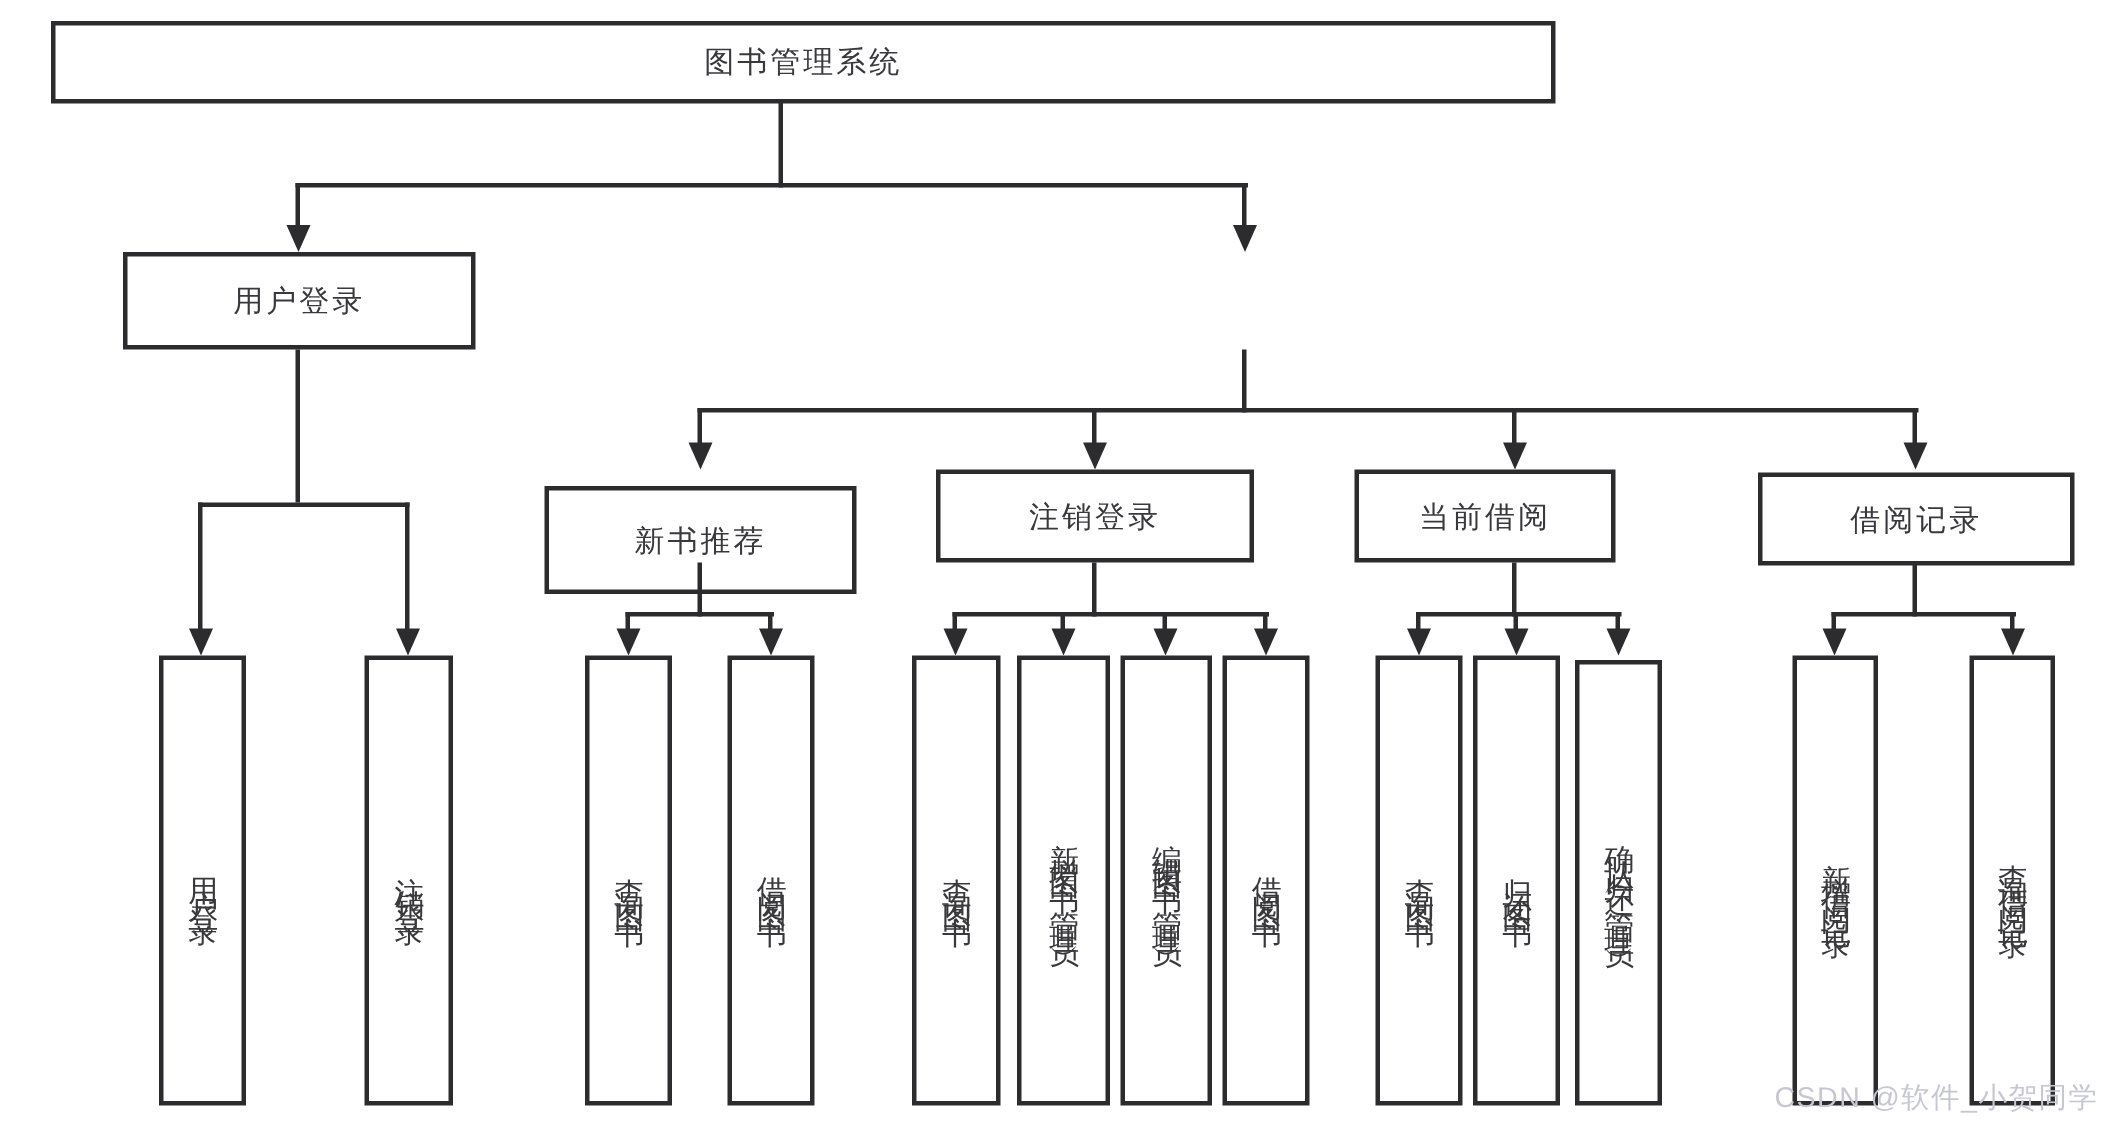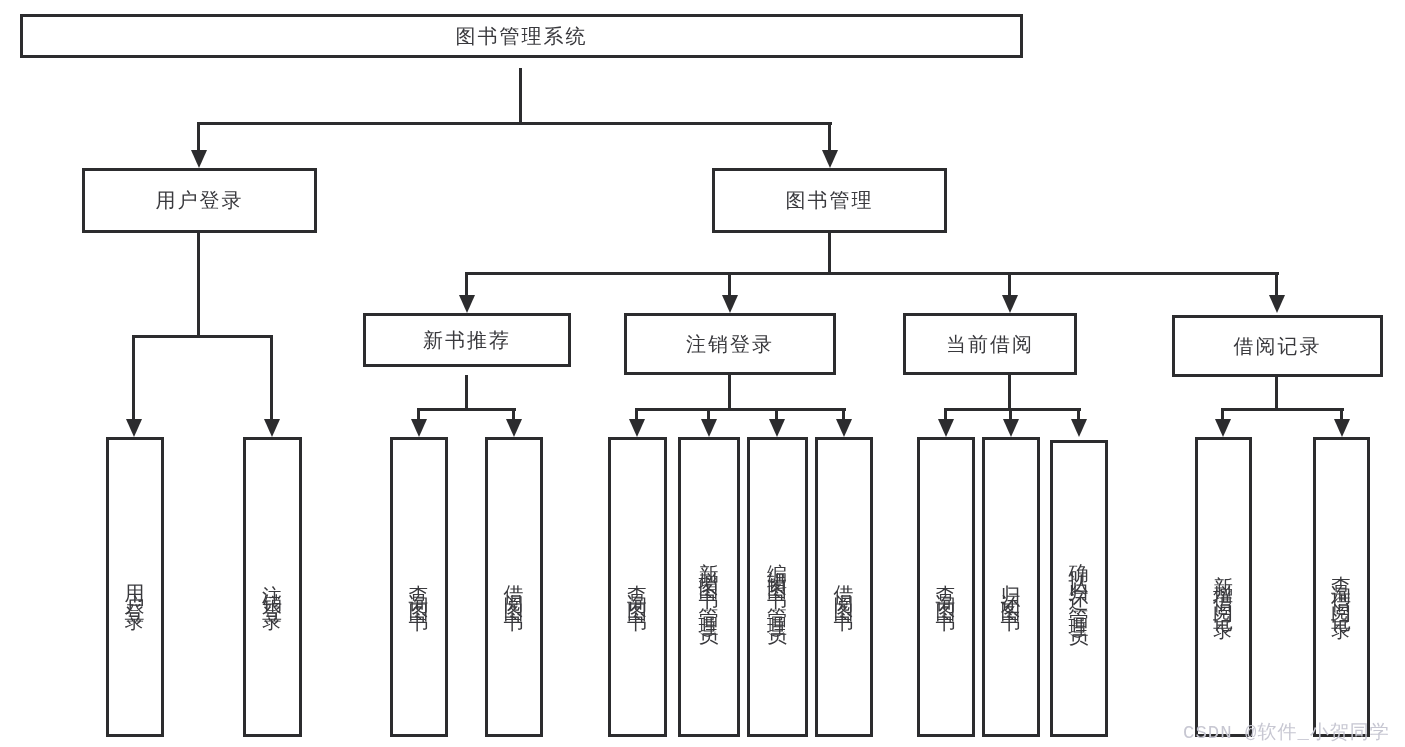--- a/index.html
+++ b/index.html
@@ -53,65 +53,61 @@
   }
   .watermark{
     position:absolute;
     left:1183px;
     top:719px;
     font-size:19px;
     color:#c7c7d2;
     letter-spacing:1px;
     white-space:nowrap;
     z-index:10;
-    font-family:Liberation Mono, monospace;
   }
 </style>
 </head>
 <body>
 
 <div class="stage">
 
-  <div class="box" style="left:20px;top:14px;width:1003px;height:44px">
+  <div class="box" style="left:34px;top:14px;width:1003px;height:55px">
     <span class="lbl">图书管理系统</span>
   </div>
 
   <div class="vline" style="left:519px;top:68px;height:57px"></div>
   <div class="hline" style="left:197px;top:122px;width:635px"></div>
   <div class="vline" style="left:197px;top:122px;height:32px"></div>
   <div class="ahead" style="left:191px;top:150px"></div>
   <div class="vline" style="left:828px;top:122px;height:32px"></div>
   <div class="ahead" style="left:822px;top:150px"></div>
 
   <div class="box" style="left:82px;top:168px;width:235px;height:65px">
     <span class="lbl">用户登录</span>
-  </div>
-  <div class="box" style="left:712px;top:168px;width:235px;height:65px">
-    <span class="lbl">图书管理</span>
   </div>
 
   <div class="vline" style="left:197px;top:233px;height:102px"></div>
   <div class="hline" style="left:132px;top:335px;width:141px"></div>
   <div class="vline" style="left:132px;top:335px;height:86px"></div>
   <div class="ahead" style="left:126px;top:419px"></div>
   <div class="vline" style="left:270px;top:335px;height:86px"></div>
   <div class="ahead" style="left:264px;top:419px"></div>
 
   <div class="vline" style="left:828px;top:233px;height:42px"></div>
   <div class="hline" style="left:465px;top:272px;width:814px"></div>
   <div class="vline" style="left:465px;top:272px;height:26px"></div>
   <div class="ahead" style="left:459px;top:295px"></div>
   <div class="vline" style="left:728px;top:272px;height:26px"></div>
   <div class="ahead" style="left:722px;top:295px"></div>
   <div class="vline" style="left:1008px;top:272px;height:26px"></div>
   <div class="ahead" style="left:1002px;top:295px"></div>
   <div class="vline" style="left:1275px;top:272px;height:26px"></div>
   <div class="ahead" style="left:1269px;top:295px"></div>
 
-  <div class="box" style="left:363px;top:313px;width:208px;height:54px">
+  <div class="box" style="left:363px;top:324px;width:208px;height:72px">
     <span class="lbl">新书推荐</span>
   </div>
   <div class="box" style="left:624px;top:313px;width:212px;height:62px">
     <span class="lbl">注销登录</span>
   </div>
   <div class="box" style="left:903px;top:313px;width:174px;height:62px">
     <span class="lbl">当前借阅</span>
   </div>
   <div class="box" style="left:1172px;top:315px;width:211px;height:62px">
     <span class="lbl">借阅记录</span>

